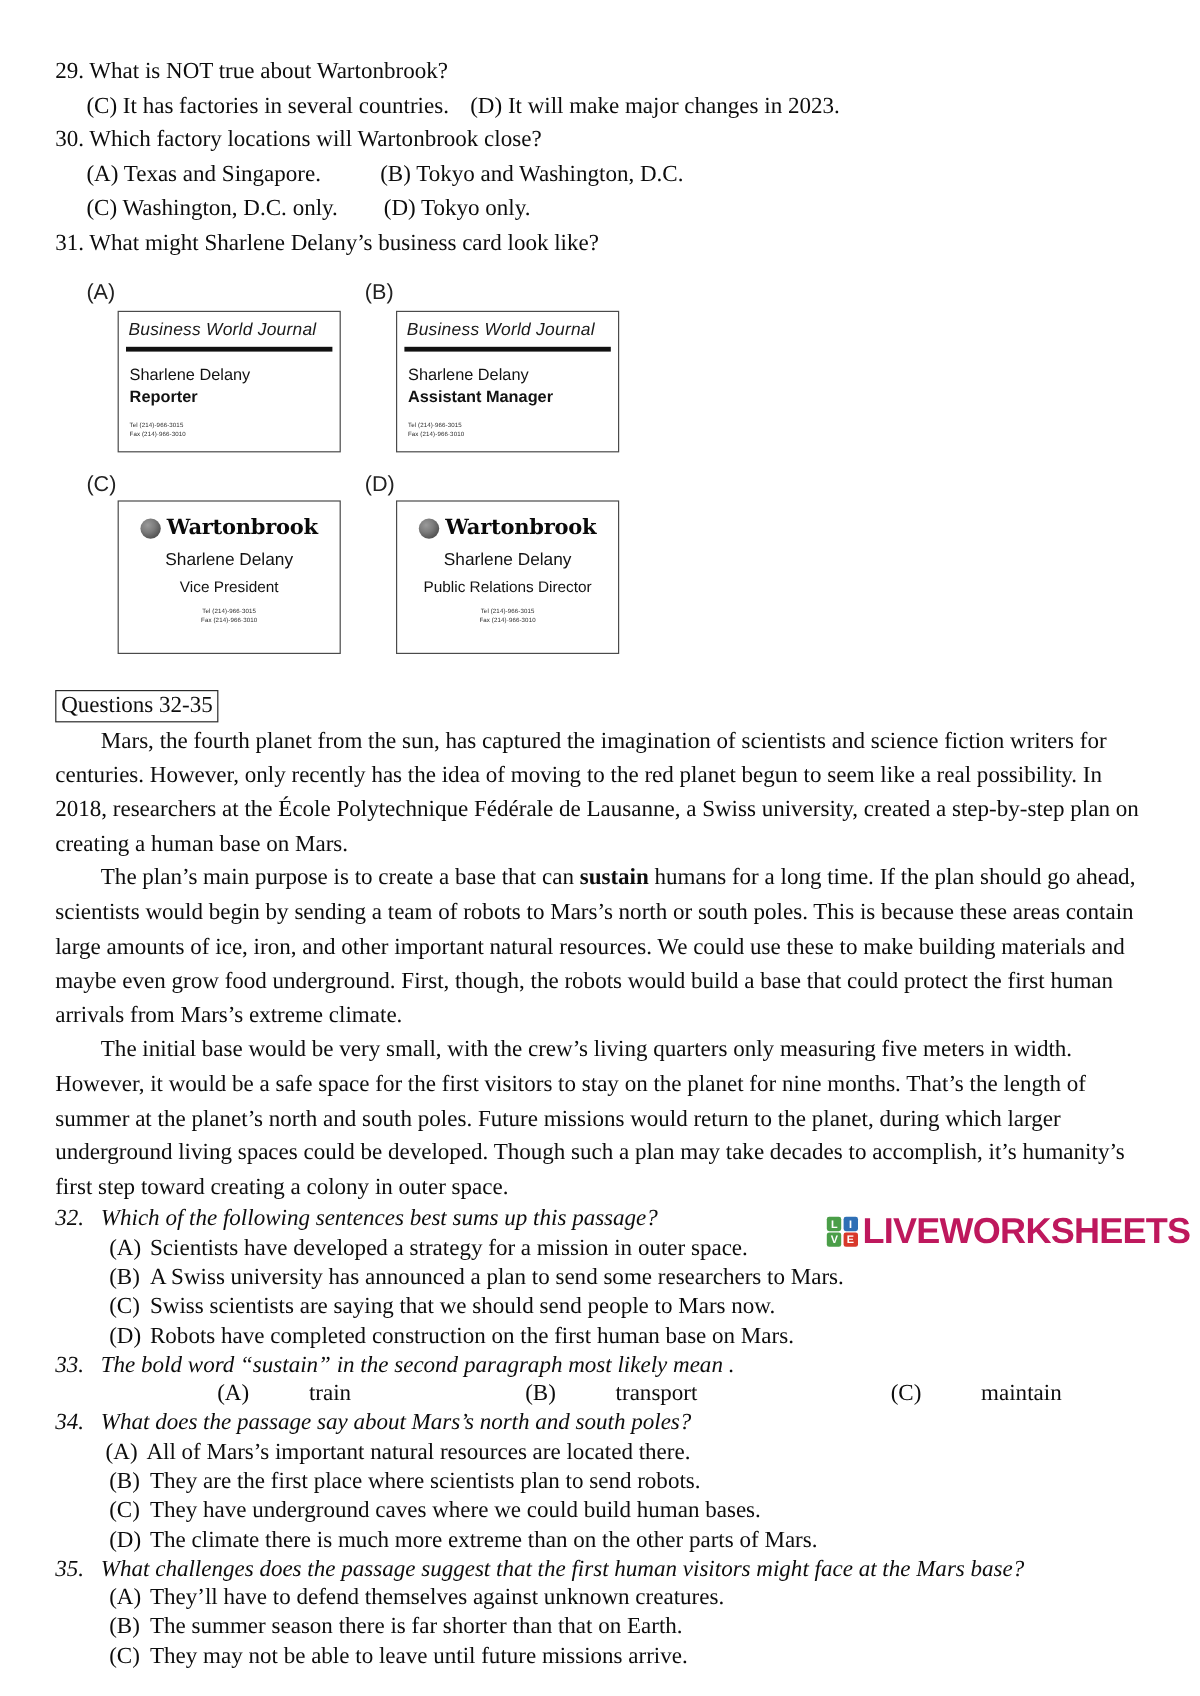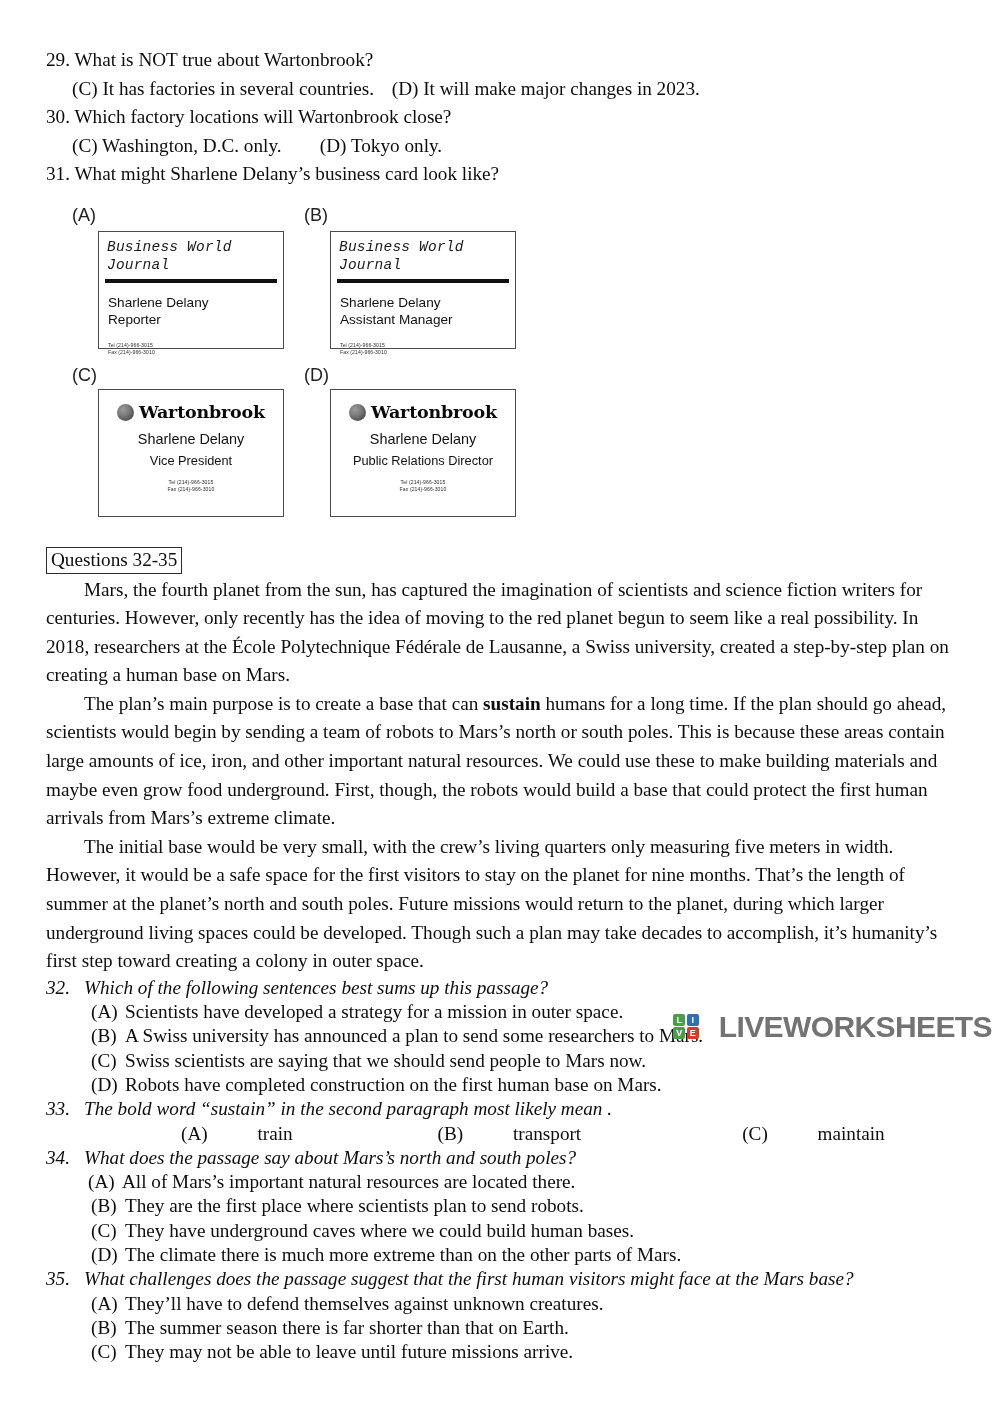--- a/index.html
+++ b/index.html
@@ -60,21 +60,21 @@
     background: #fff;
     border: 1.4px solid #4a4a4a;
     box-sizing: border-box;
     font-family: "Liberation Sans", "DejaVu Sans", sans-serif;
   }
   .bcard.size-a { width: 186px; height: 118px; }
   .bcard.size-b { width: 186px; height: 118px; }
   .bcard.size-c { width: 186px; height: 128px; }
 
   .bwj-head {
-    font-family: Liberation Mono, monospace;
+    font-family: Liberation Sans, sans-serif;
     font-style: italic;
     font-size: 14.5px;
     line-height: 18px;
     padding: 6px 0 5px 8px;
     color: #1a1a1a;
     letter-spacing: 0.2px;
   }
   .bwj-rule {
     height: 4px;
     background: #111;
@@ -84,21 +84,21 @@
   .bwj-name {
     font-size: 13.6px;
     line-height: 17.5px;
     color: #111;
     font-weight: 400;
   }
   .bwj-title {
     font-size: 13.6px;
     line-height: 17.5px;
     color: #111;
-    font-weight: 400;
+    font-weight: 700;
   }
   .tiny-contact {
     font-size: 5.1px;
     line-height: 7px;
     color: #2a2a2a;
     letter-spacing: 0.1px;
   }
   .bwj-contact { padding: 13px 0 0 9px; }
 
   .wb-head {
@@ -246,20 +246,30 @@
         <span>It will make major changes in 2023.</span>
       </span>
     </div>
 
     
     <div class="q-stem">
       <span>30.</span>
       <span>Which factory locations will Wartonbrook close?</span>
     </div>
     <div class="opt-row">
+      <span class="opt-inline opt-gap-a2">
+        <span>(A)</span>
+        <span>Texas and Singapore.</span>
+      </span>
+      <span class="opt-inline">
+        <span>(B)</span>
+        <span>Tokyo and Washington, D.C.</span>
+      </span>
+    </div>
+    <div class="opt-row">
       <span class="opt-inline opt-gap-c2">
         <span>(C)</span>
         <span>Washington, D.C. only.</span>
       </span>
       <span class="opt-inline">
         <span>(D)</span>
         <span>Tokyo only.</span>
       </span>
     </div>
 
@@ -419,15 +429,15 @@
     </div>
   </div>
 
   <div class="footer-logo">
     <div class="lw-tiles">
       <div class="lw-tile" id="tile0" style="background: rgb(74, 158, 72);">L</div>
       <div class="lw-tile" id="tile1" style="background: rgb(47, 111, 181);">I</div>
       <div class="lw-tile" id="tile2" style="background: rgb(74, 158, 72);">V</div>
       <div class="lw-tile" id="tile3" style="background: rgb(216, 57, 43);">E</div>
     </div>
-    <div class="lw-word" style="color: #737373; margin-left: 16px;">LIVEWORKSHEETS</div>
+    <div class="lw-word" style="color: #be185d;">LIVEWORKSHEETS</div>
   </div>
 </div>
 
 </body></html>

